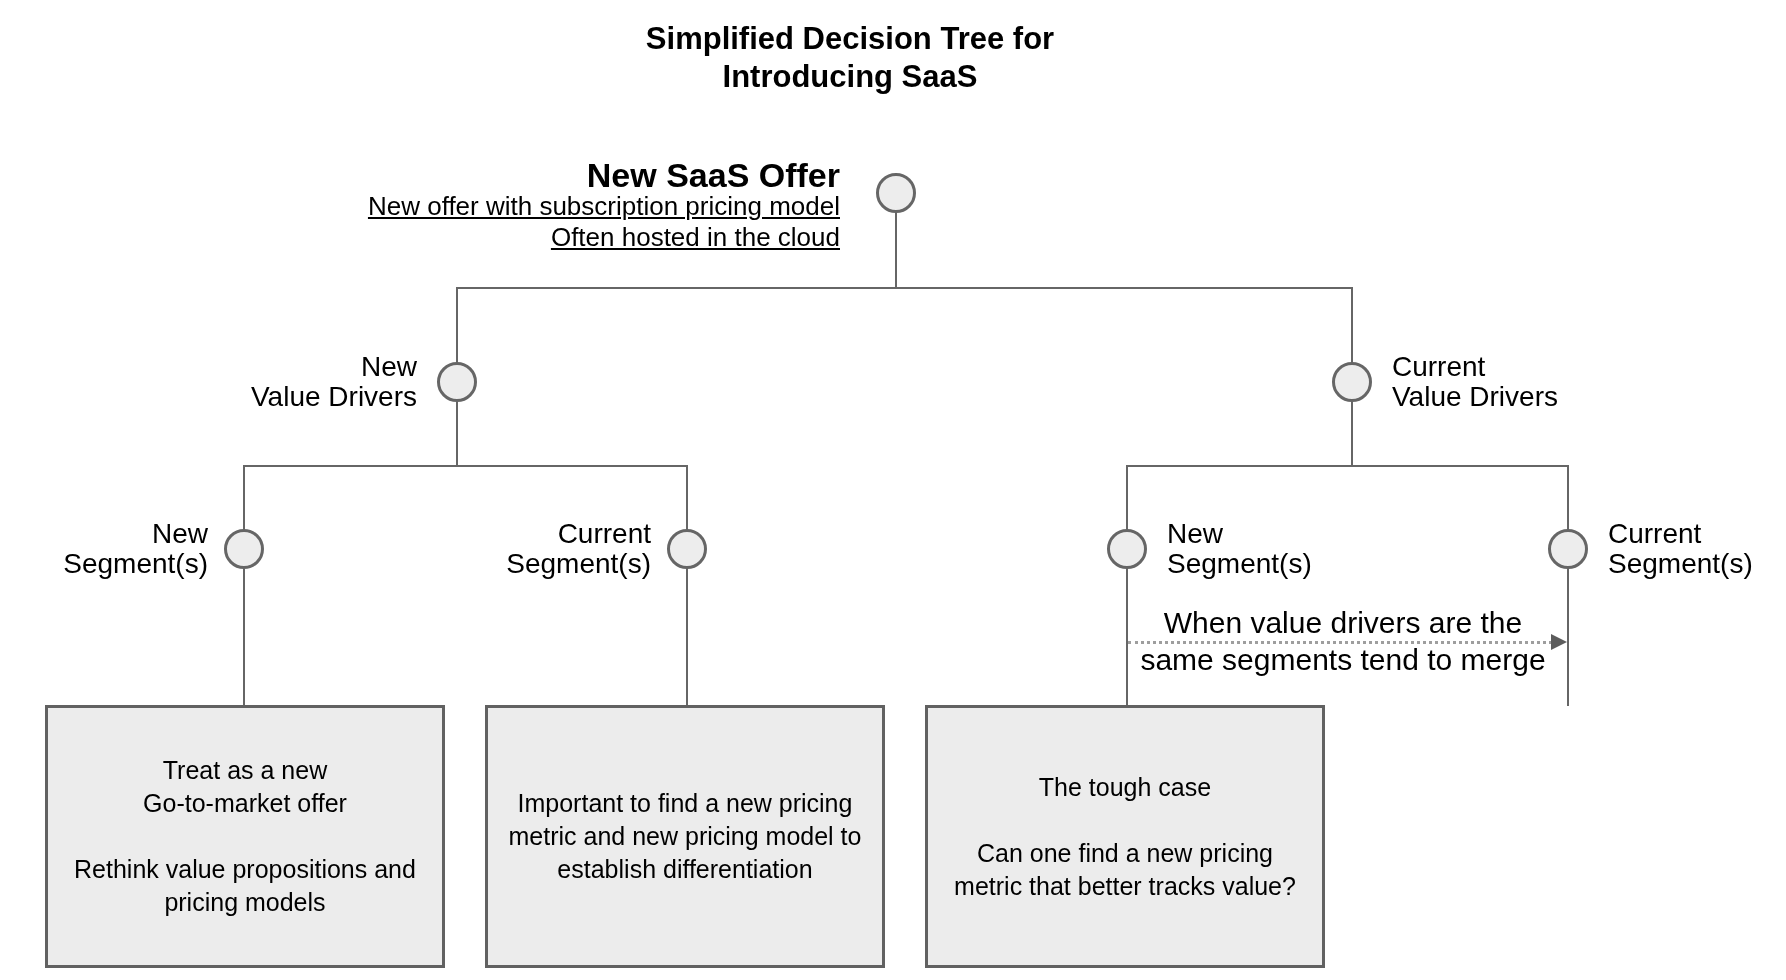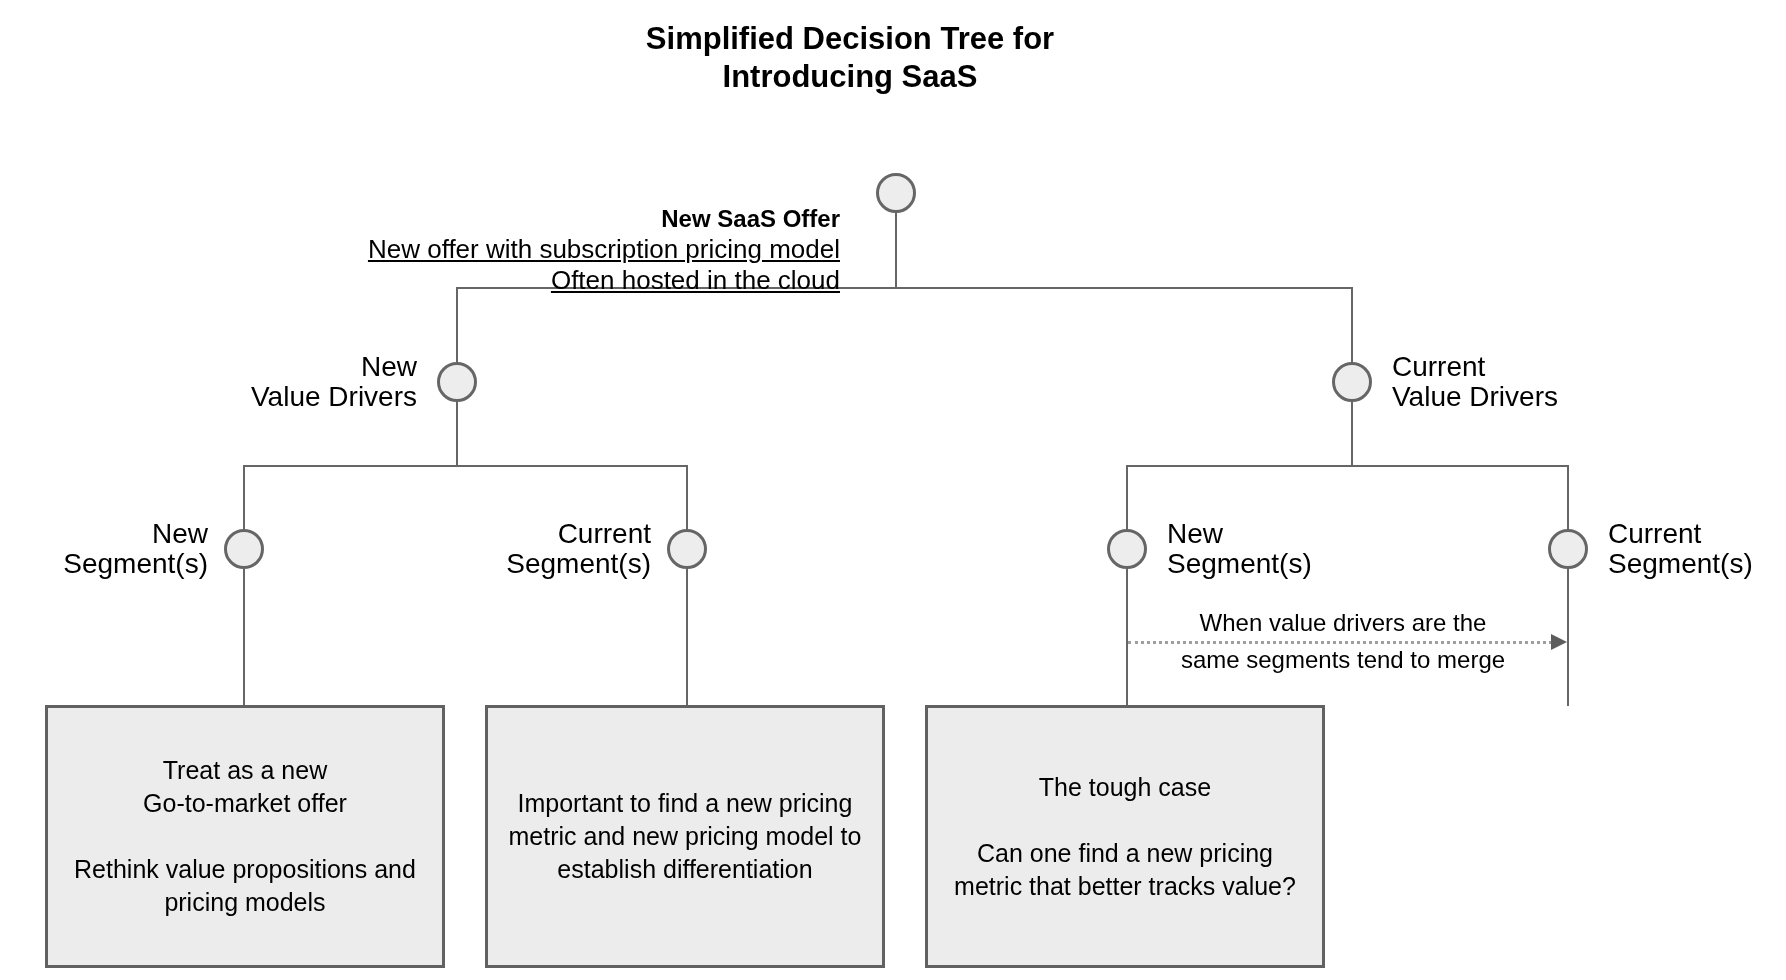--- a/index.html
+++ b/index.html
@@ -17,41 +17,41 @@
   }
   .line{position:absolute;background:#666666;z-index:1;}
   .vline{width:2px;}
   .hline{height:2px;}
   .node-label{
     position:absolute;font-size:28px;line-height:30px;white-space:pre-line;z-index:2;
   }
   .align-r{text-align:right;}
   .align-l{text-align:left;}
   .root-label{position:absolute;right:946px;top:160px;text-align:right;z-index:2;}
-  .root-label .root-title{font-size:24px;font-weight:bold;line-height:31px;margin-top:43px;}
+  .root-label .root-title{font-size:34px;font-weight:bold;line-height:31px;}
   .root-label .root-sub{font-size:26px;line-height:31px;white-space:pre-line;text-decoration:underline;}
   .outcome-box{
     position:absolute;top:705px;width:400px;height:263px;box-sizing:border-box;
     background:#ececec;border:3px solid #616161;
     display:flex;align-items:center;justify-content:center;
     text-align:center;font-size:25px;line-height:33px;white-space:pre-line;z-index:2;
     padding:0 14px;
   }
   .dotted-arrow{
     position:absolute;left:1128px;top:641px;width:424px;height:0;
     border-top:3px dotted #9e9e9e;z-index:1;
   }
   .arrow-head{
     position:absolute;left:1551px;top:634px;width:0;height:0;
     border-left:16px solid #5c5c5c;border-top:8px solid transparent;
     border-bottom:8px solid transparent;z-index:2;
   }
   .annotation{
     position:absolute;left:1123px;top:604px;width:440px;text-align:center;
-    font-size:24px;line-height:37px;white-space:pre-line;z-index:2;
+    font-size:30px;line-height:37px;white-space:pre-line;z-index:2;
   }
 </style>
 </head>
 <body>
 
 <div class="canvas">
 
   <div class="title">Simplified Decision Tree for
 Introducing SaaS</div>
 

